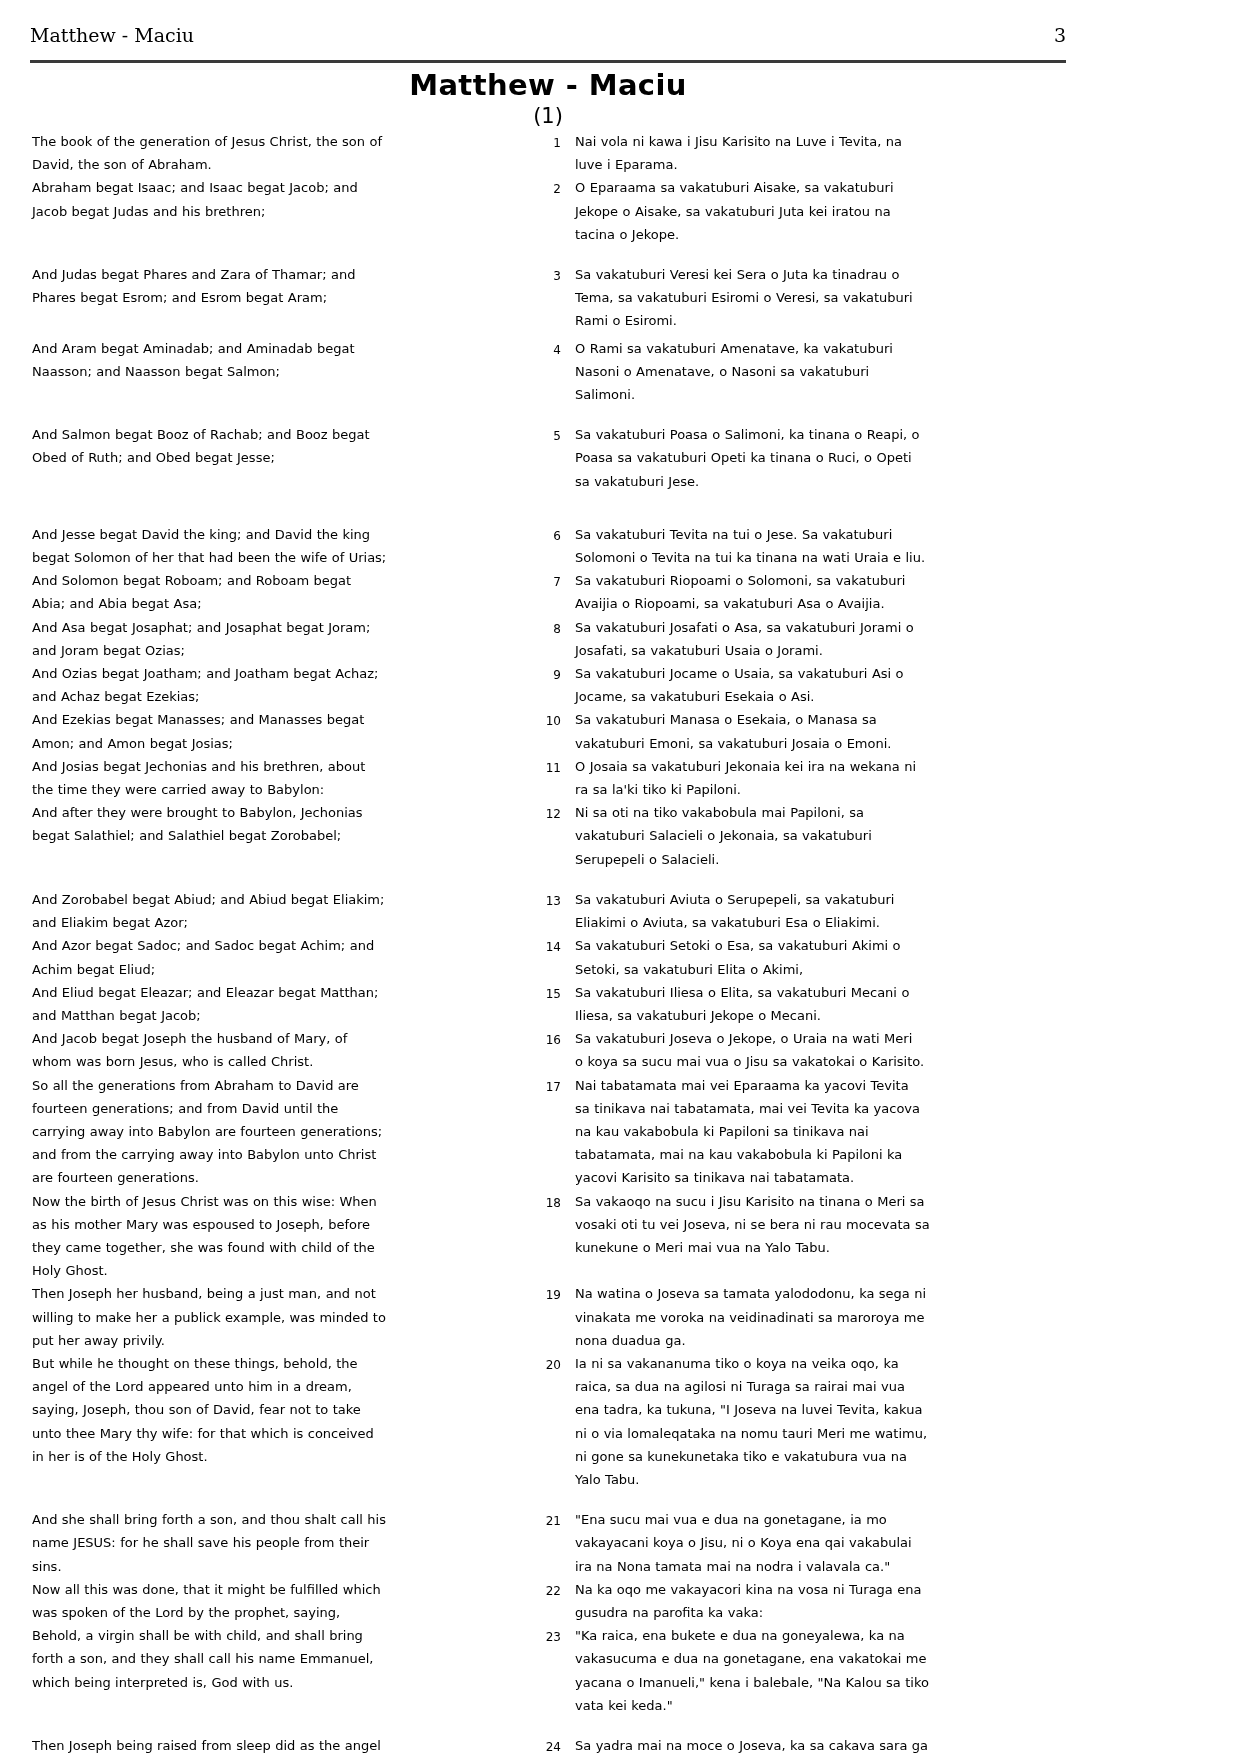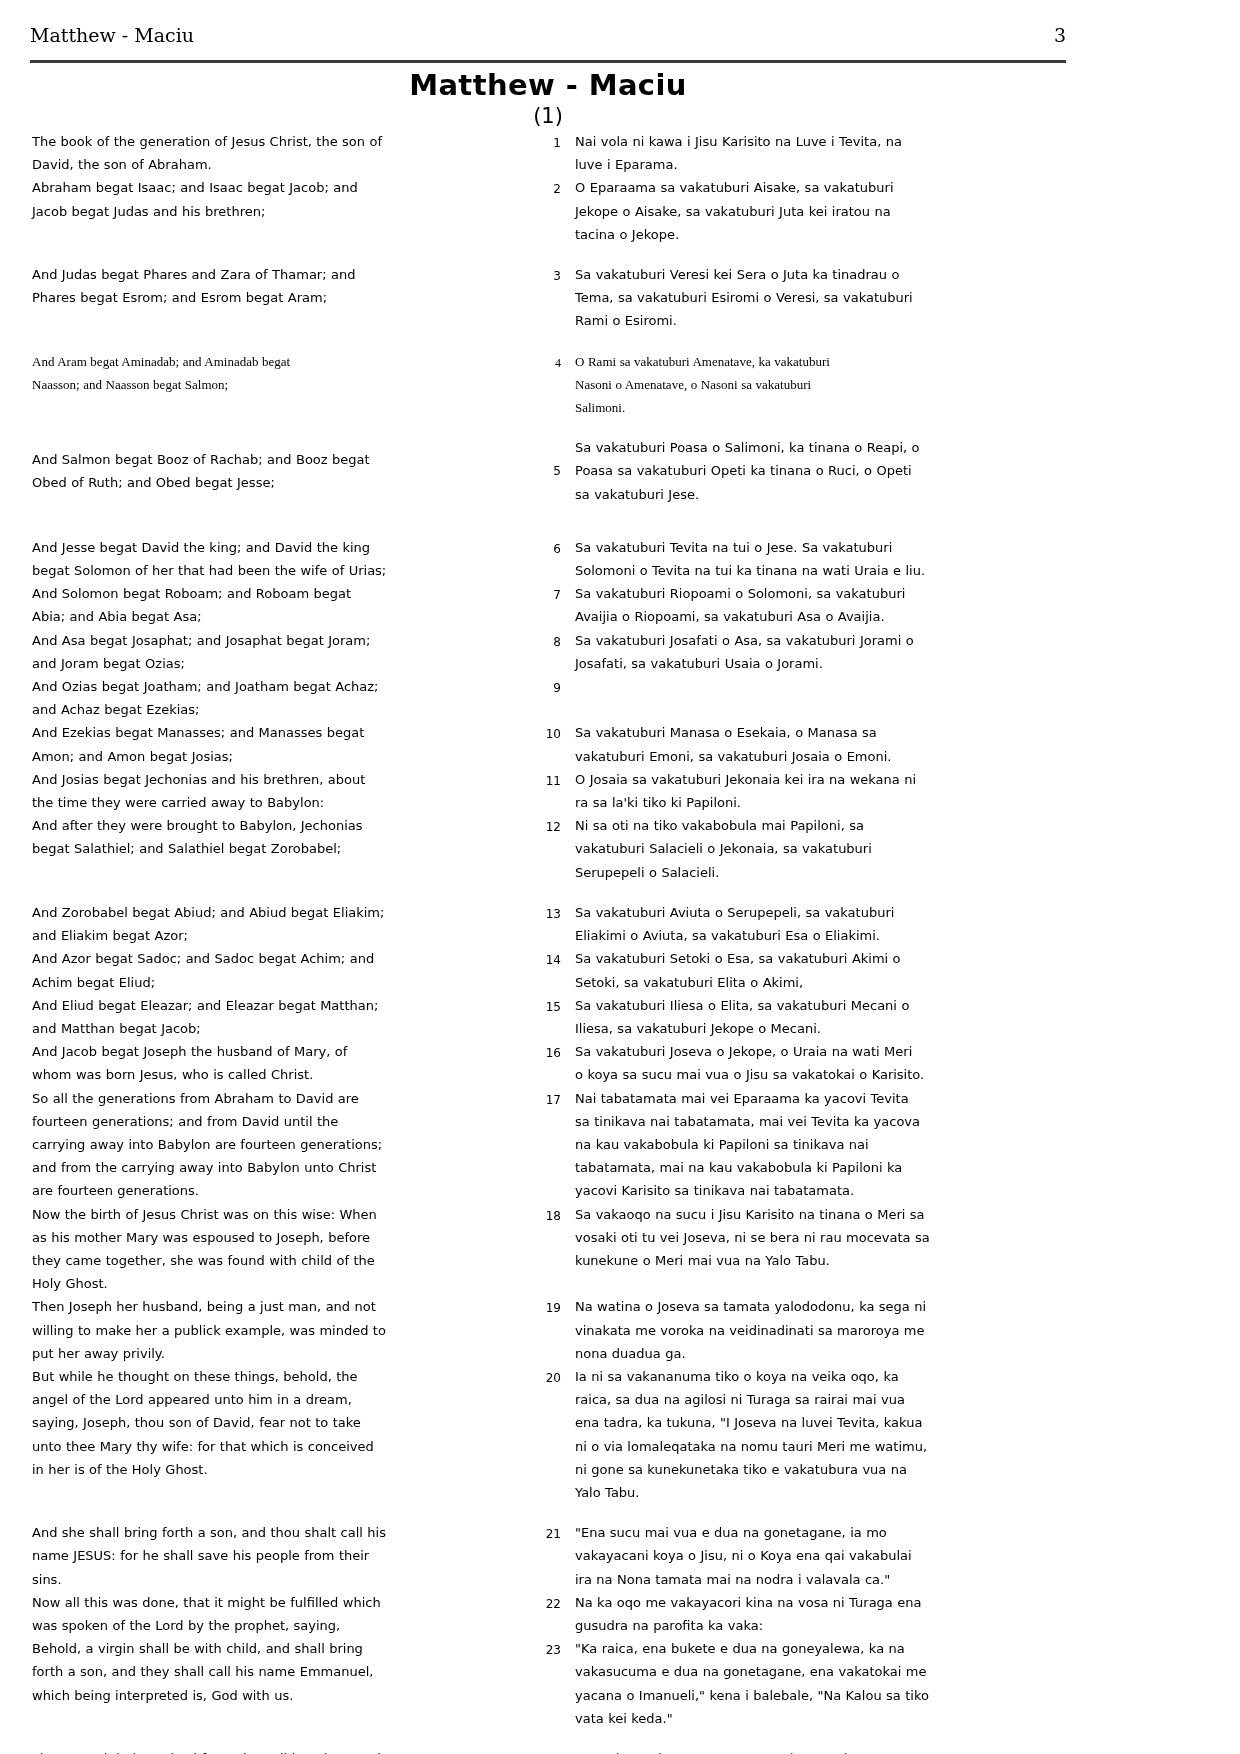--- a/index.html
+++ b/index.html
@@ -151,33 +151,33 @@
           <p class="ptext">And Judas begat Phares and Zara of Thamar; and
 Phares begat Esrom; and Esrom begat Aram;</p>
         </div>
         <div class="col-num">3</div>
         <div class="col-right">
           <p class="ptext">Sa vakatuburi Veresi kei Sera o Juta ka tinadrau o
 Tema, sa vakatuburi Esiromi o Veresi, sa vakatuburi
 Rami o Esiromi.</p>
         </div>
       </div>
-      <div class="verse-row" style="margin-top: 17px; font-family: Liberation Serif, serif;">
+      <div class="verse-row" style="margin-top: 4px;">
         <div class="col-left">
           <p class="ptext">And Aram begat Aminadab; and Aminadab begat
 Naasson; and Naasson begat Salmon;</p>
         </div>
         <div class="col-num">4</div>
         <div class="col-right">
           <p class="ptext">O Rami sa vakatuburi Amenatave, ka vakatuburi
 Nasoni o Amenatave, o Nasoni sa vakatuburi
 Salimoni.</p>
         </div>
       </div>
-      <div class="verse-row" style="margin-top: 17px; align-items: center;">
+      <div class="verse-row" style="margin-top: 17px;">
         <div class="col-left">
           <p class="ptext">And Salmon begat Booz of Rachab; and Booz begat
 Obed of Ruth; and Obed begat Jesse;</p>
         </div>
         <div class="col-num">5</div>
         <div class="col-right">
           <p class="ptext">Sa vakatuburi Poasa o Salimoni, ka tinana o Reapi, o
 Poasa sa vakatuburi Opeti ka tinana o Ruci, o Opeti
 sa vakatuburi Jese.</p>
         </div>
@@ -214,20 +214,24 @@
           <p class="ptext">Sa vakatuburi Josafati o Asa, sa vakatuburi Jorami o
 Josafati, sa vakatuburi Usaia o Jorami.</p>
         </div>
       </div>
       <div class="verse-row">
         <div class="col-left">
           <p class="ptext">And Ozias begat Joatham; and Joatham begat Achaz;
 and Achaz begat Ezekias;</p>
         </div>
         <div class="col-num">9</div>
+        <div class="col-right">
+          <p class="ptext">Sa vakatuburi Jocame o Usaia, sa vakatuburi Asi o
+Jocame, sa vakatuburi Esekaia o Asi.</p>
+        </div>
       </div>
       <div class="verse-row">
         <div class="col-left">
           <p class="ptext">And Ezekias begat Manasses; and Manasses begat
 Amon; and Amon begat Josias;</p>
         </div>
         <div class="col-num">10</div>
         <div class="col-right">
           <p class="ptext">Sa vakatuburi Manasa o Esekaia, o Manasa sa
 vakatuburi Emoni, sa vakatuburi Josaia o Emoni.</p>

